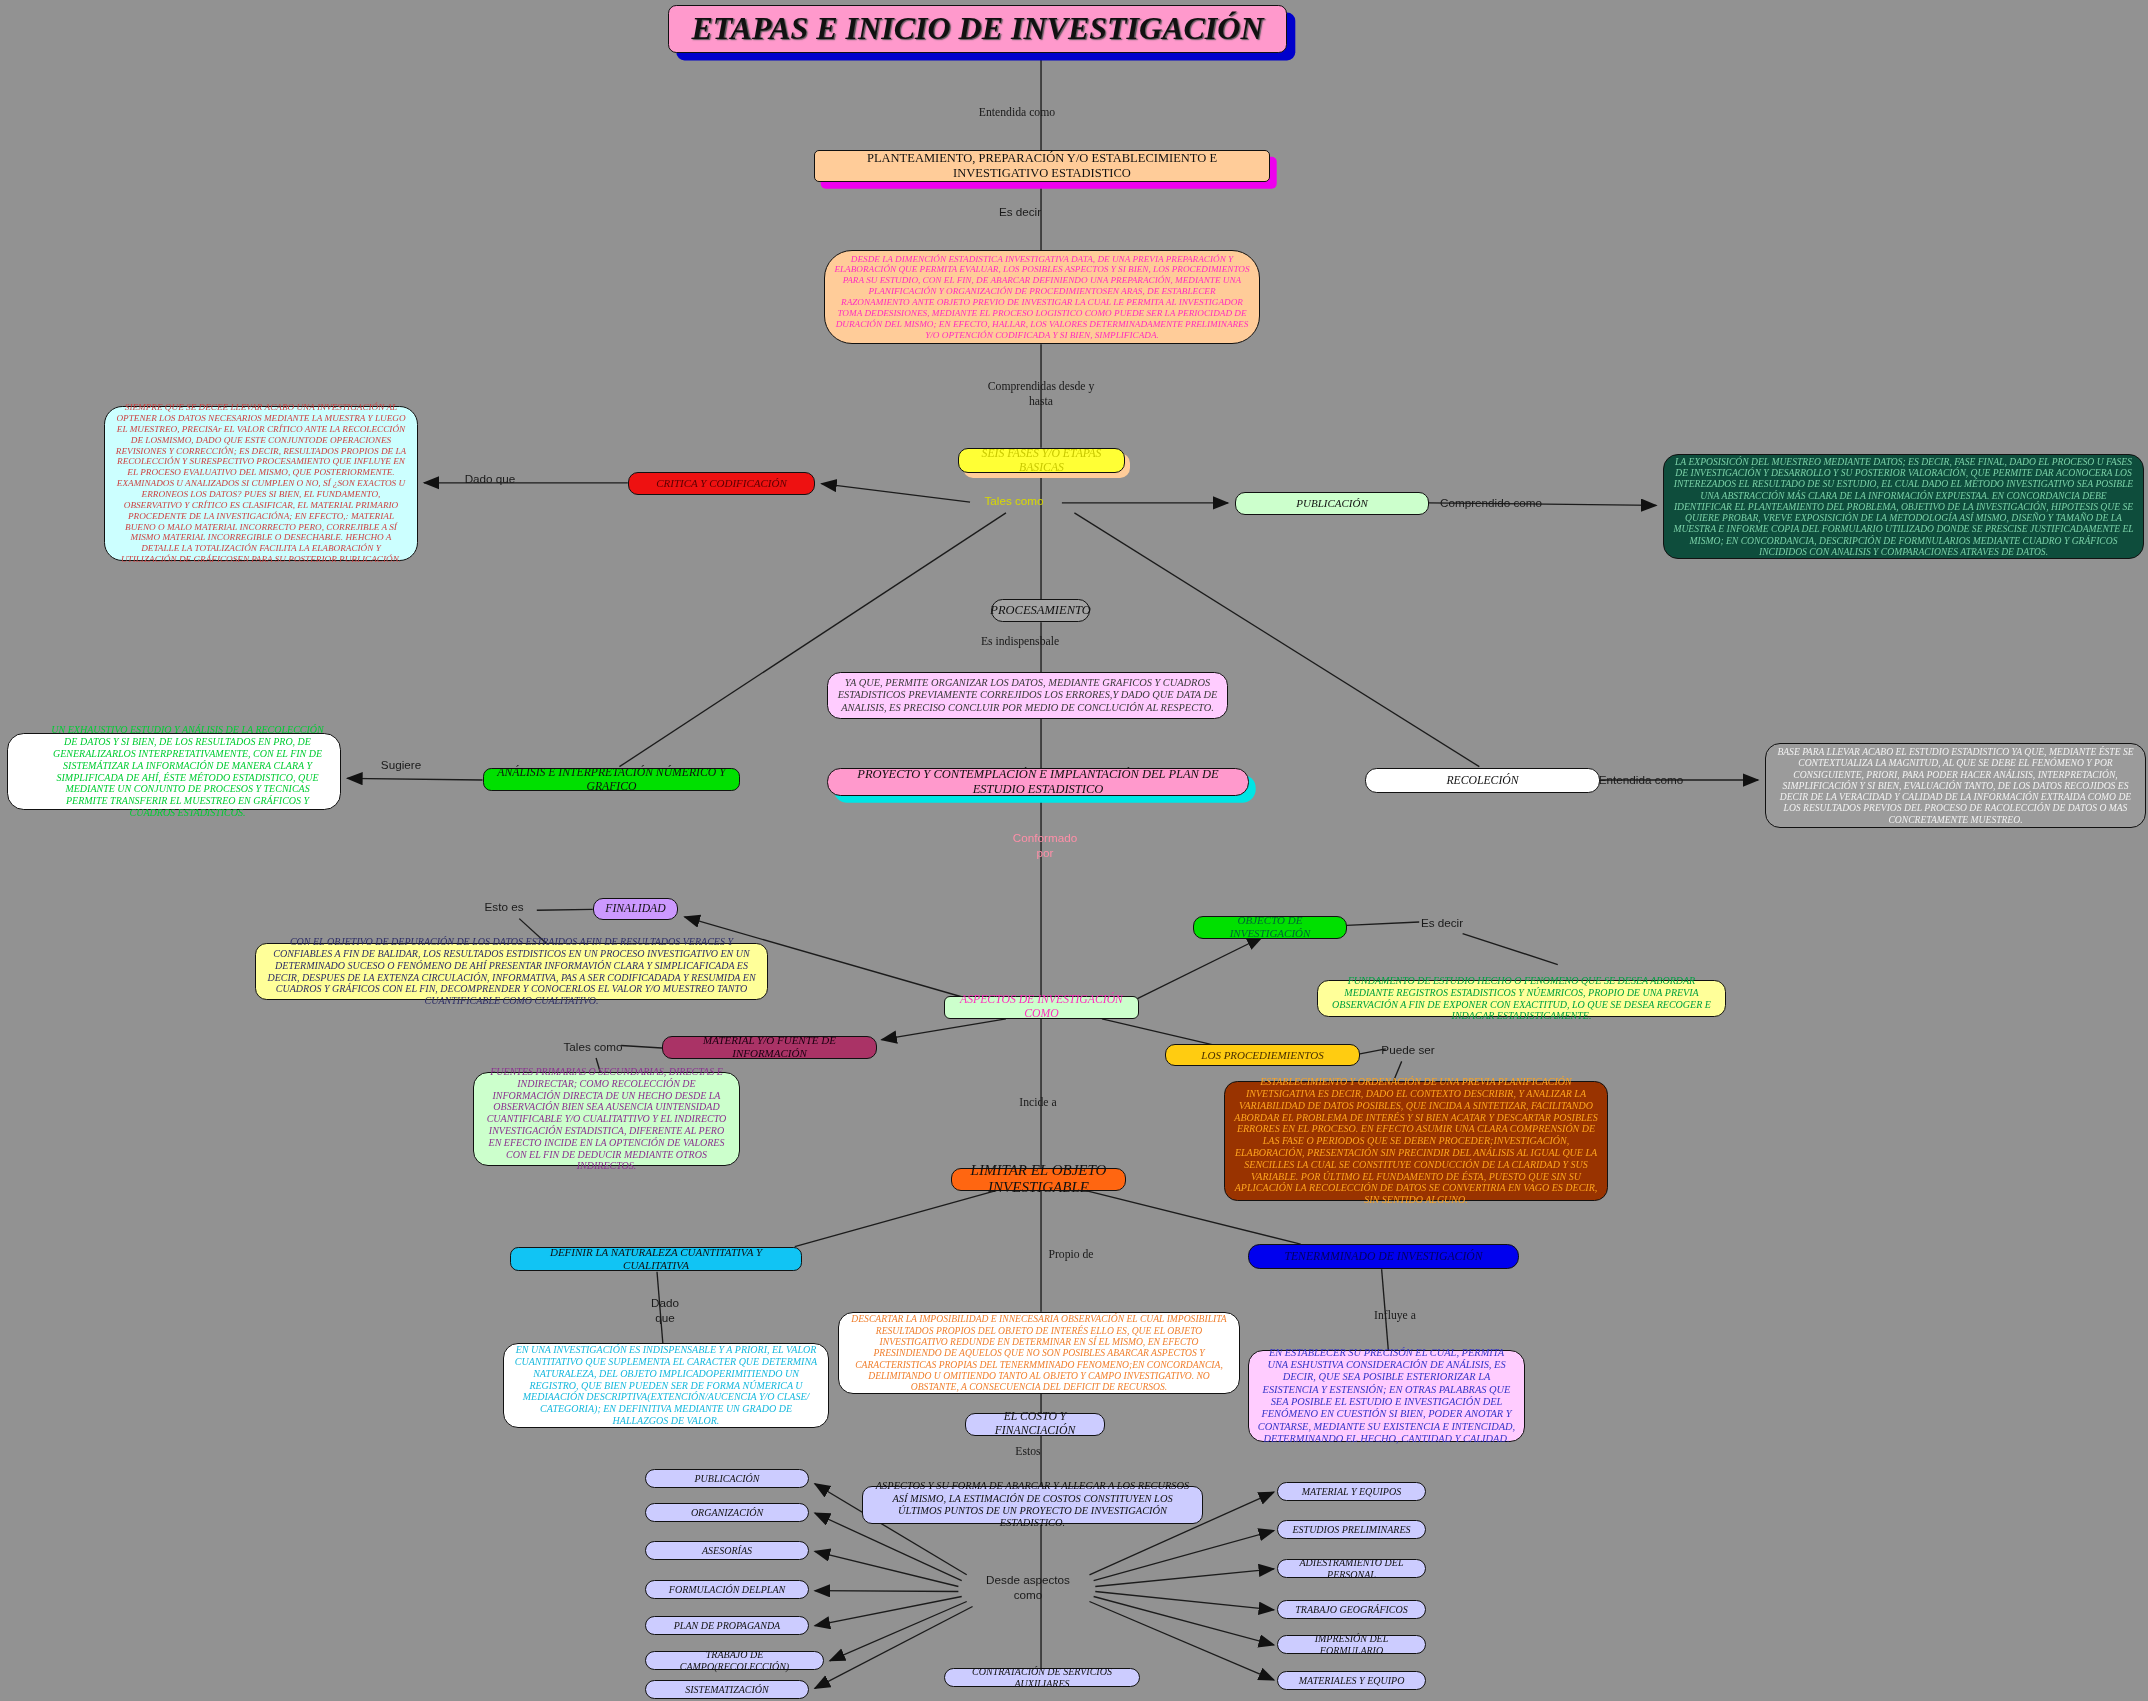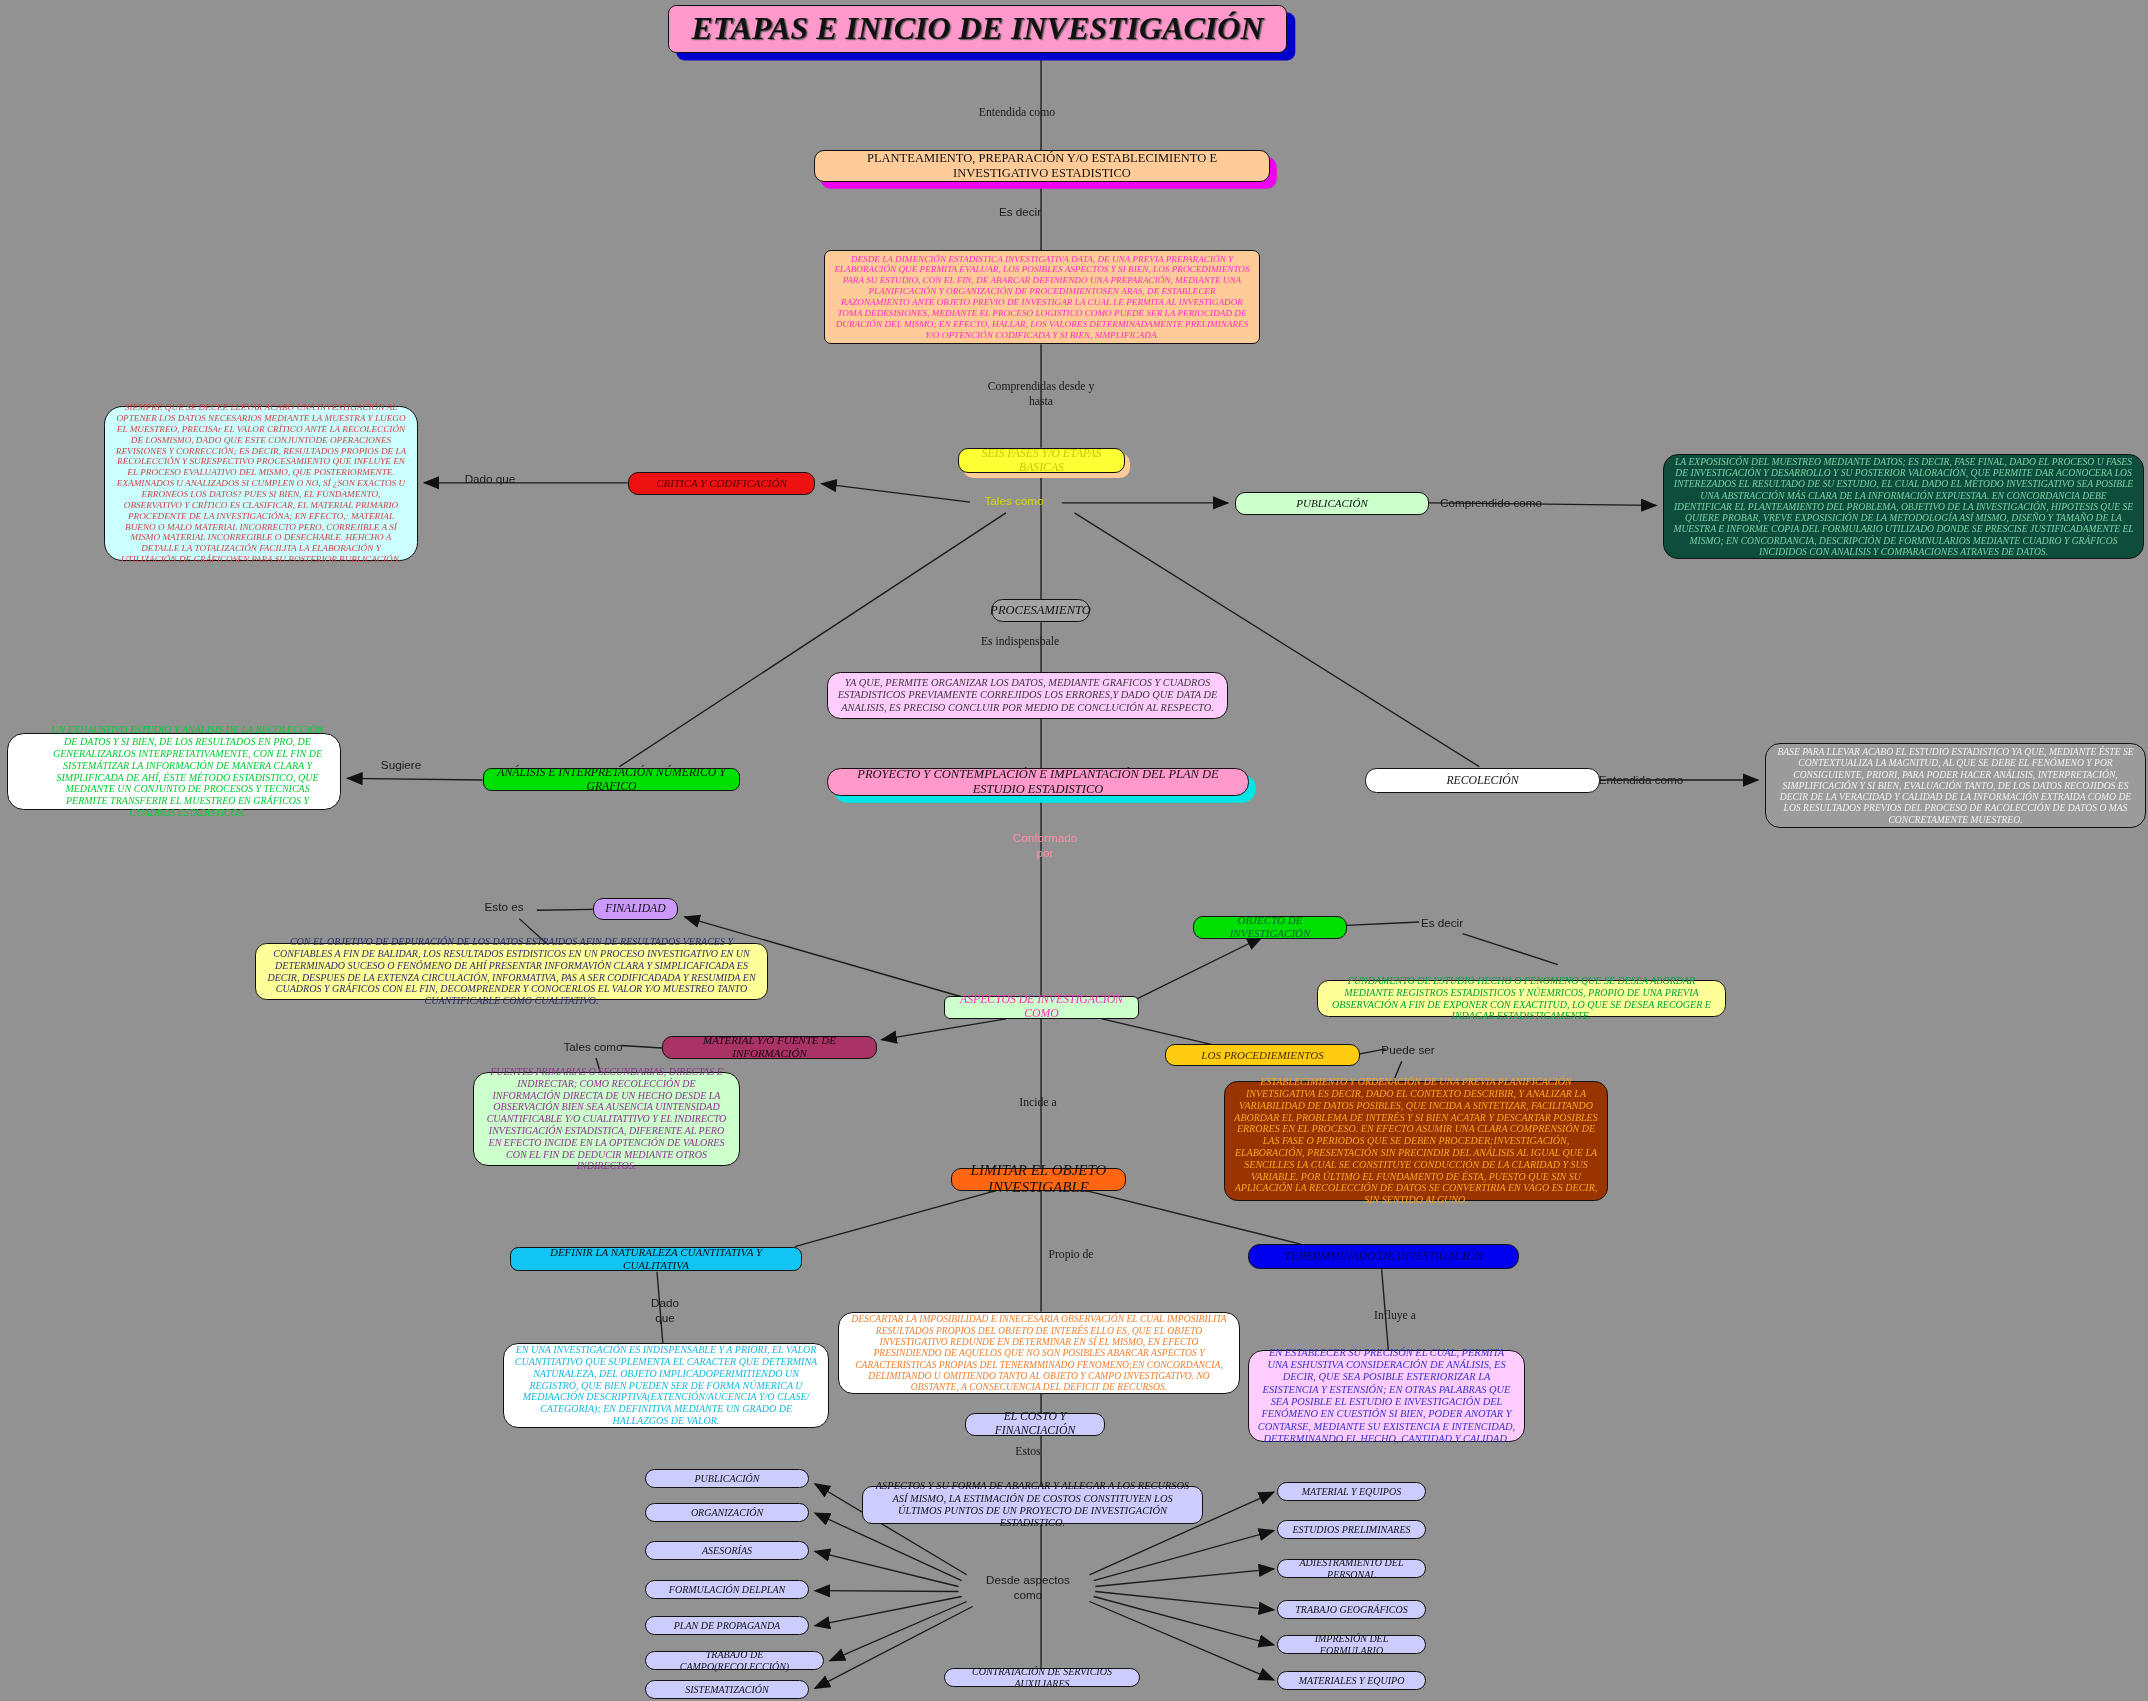--- a/index.html
+++ b/index.html
@@ -12,22 +12,22 @@
   .bigtext{font-size:10px;}
   .lbl{position:absolute;transform:translateX(-50%);white-space:pre;text-align:center;
        font-size:11.7px;color:#1a1a1a;line-height:1.25;}
   .lbl.sans{font-family:"Liberation Sans",sans-serif;}
   .lbl.serif{font-family:"Liberation Serif",serif;}
   .wrap{white-space:normal;}
 
   .n-title{background:#ff99cc;border-radius:8.3px;border:1.2px solid #111;
            box-shadow:8.3px 7.5px 0 #0000cc;font-size:32px;font-weight:bold;
            text-shadow:1.3px 1.3px 1.3px #555;}
-  .n-plante{background:#ffcc99;box-shadow:6.7px 6.7px 0 #ee00ee;border-radius:10px;font-size:12.5px;font-style:normal;}
-  .n-desde{background:#ffcc99;color:#ff2ebe;border-radius:7px;font-size:9.2px;}
+  .n-plante{background:#ffcc99;box-shadow:6.7px 6.7px 0 #ee00ee;border-radius:5px;font-size:12.5px;font-style:normal;}
+  .n-desde{background:#ffcc99;color:#ff2ebe;border-radius:28px;font-size:9.2px;}
   .n-seis{background:#ffff35;color:#c9c900;box-shadow:5px 5px 0 #ffcc99;border-radius:10px;font-size:11.7px;}
   .n-critica{background:#ee1111;color:#5a0000;border-radius:10px;font-size:11px;}
   .n-publicacion{background:#ccffcc;border-radius:10px;font-size:11px;}
   .n-siempre{background:#ccffff;color:#cc4444;border-radius:18.4px;font-size:9.2px;}
   .n-exposicion{background:#0e4d3c;color:#79cfa6;border-radius:15px;font-size:9.6px;}
   .n-procesamiento{background:#a3a3a3;border-radius:11.7px;font-size:12.5px;}
   .n-yaque{background:#ffccff;color:#3a3a3a;border-radius:13.4px;font-size:10.4px;}
   .n-exhaustivo{background:#ffffff;color:#00cc33;border-radius:16.7px;font-size:10px;padding-left:36px;}
   .n-analisis{background:#00e000;border-radius:8.3px;font-size:11.7px;}
   .n-proyecto{background:#ff99cc;box-shadow:6.7px 6.7px 0 #00e5e5;border-radius:13.4px;font-size:12.5px;}

